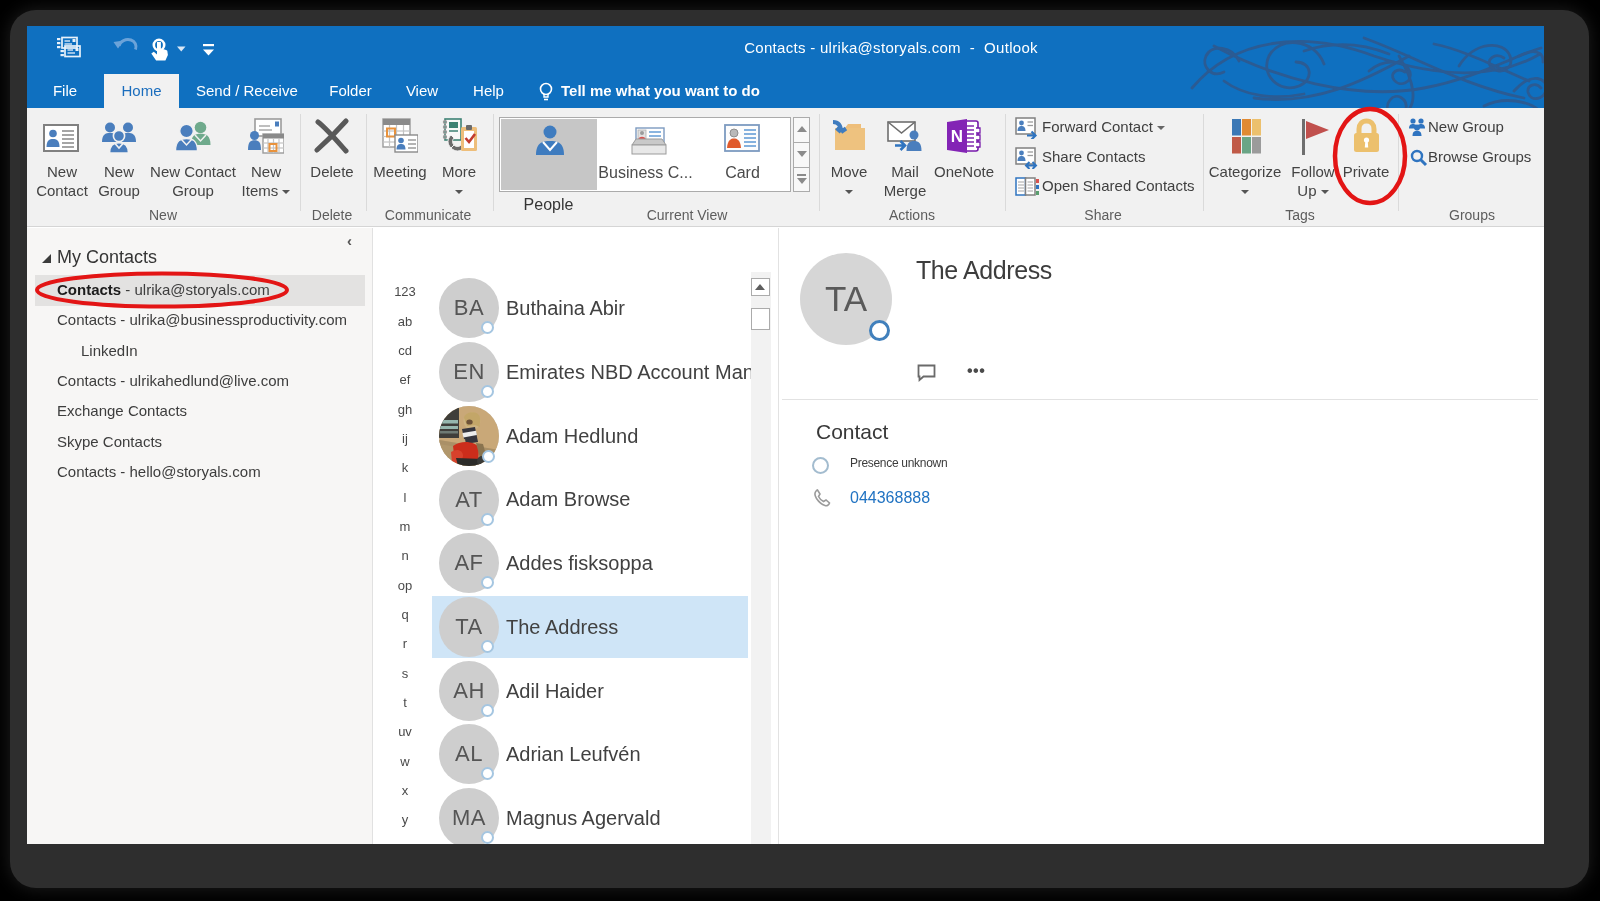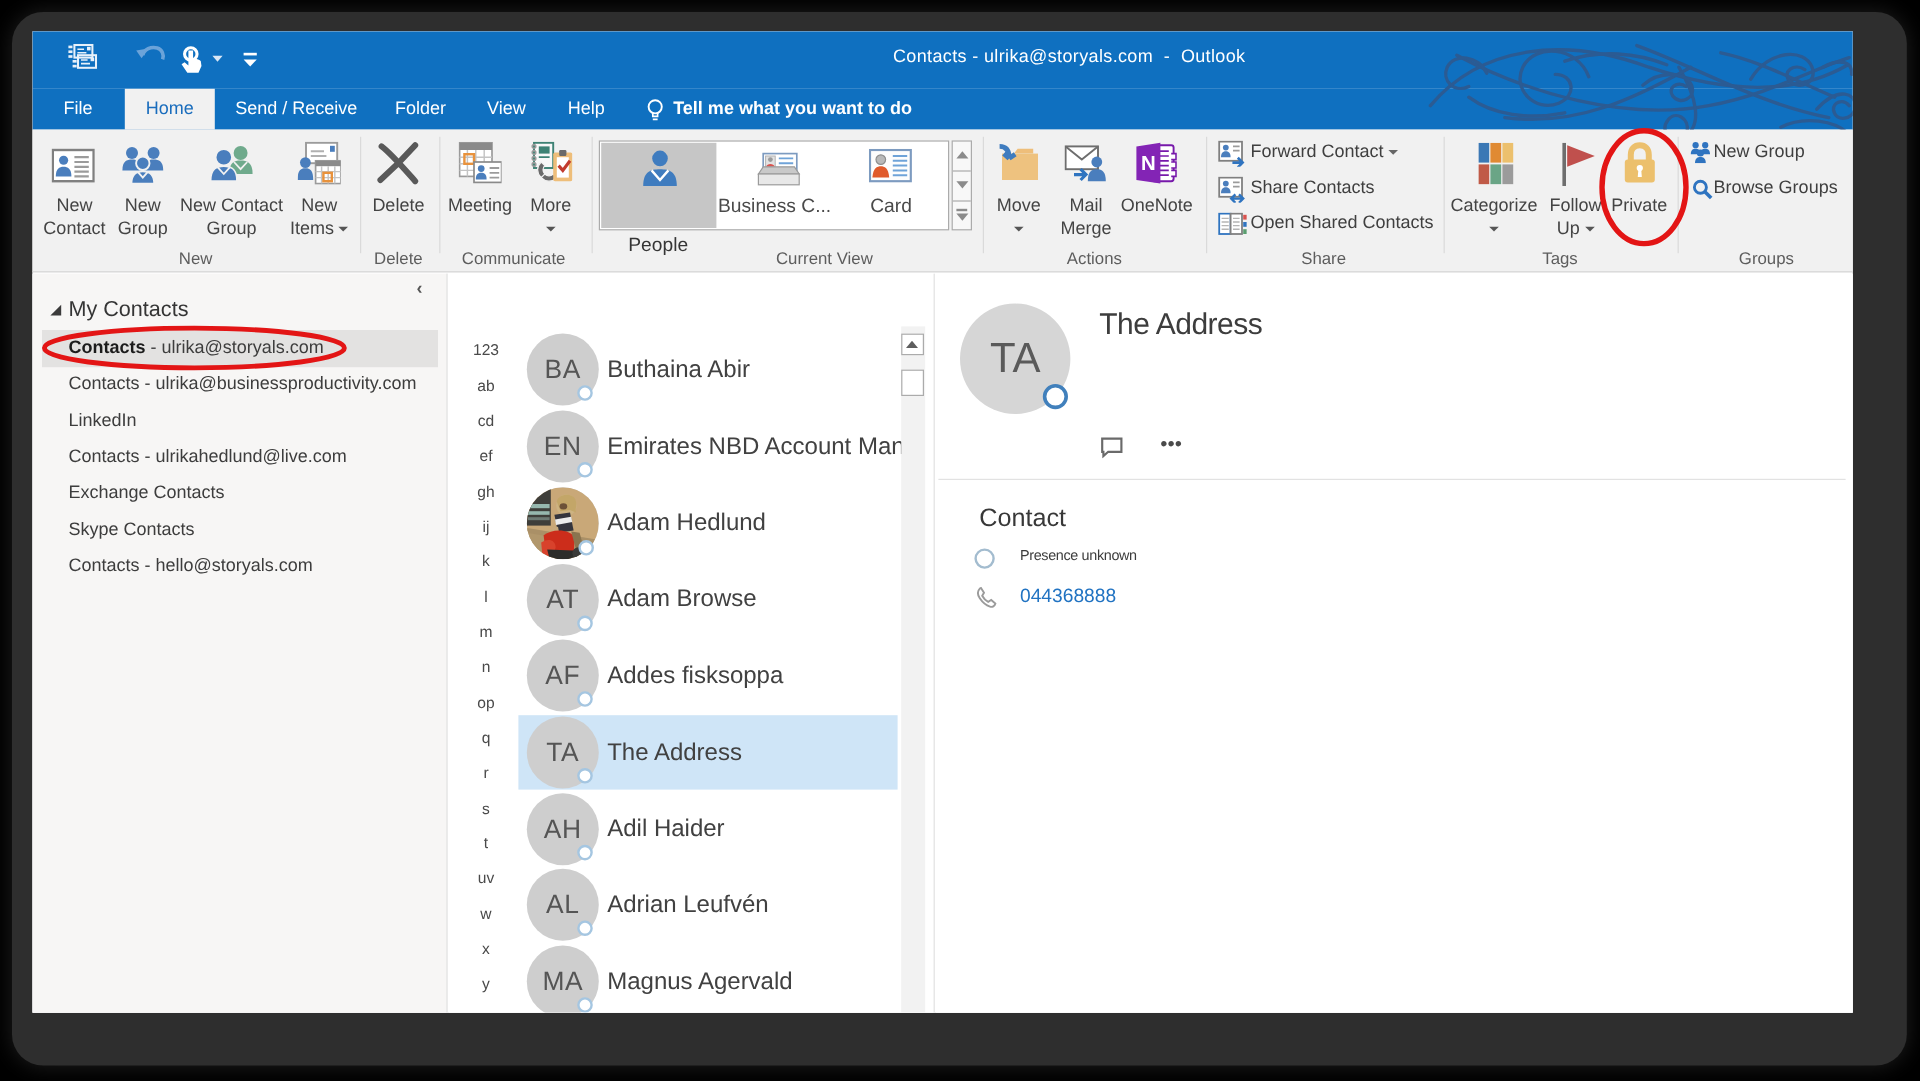--- a/index.html
+++ b/index.html
@@ -409,21 +409,21 @@
     <div class="srow" style="left:1401px;top:39px">Browse Groups</div>
   </div>
   <div id="main">
     <div id="sidebar">
       <div style="position:absolute;left:320px;top:4px;width:14px;height:14px;color:#555;font-size:15px;font-weight:bold;">‹</div>
       <div style="position:absolute;left:15px;top:26px;width:0;height:0;border-left:9px solid transparent;border-bottom:9px solid #3b3b3b;"></div>
       <div style="position:absolute;left:30px;top:19px;font-size:18px;color:#353535;">My Contacts</div>
       <div style="position:absolute;left:8px;top:47px;width:330px;height:31px;background:#e3e2e1;"></div>
       <div class="sideitem" style="top:51px;"><b style="color:#1c1c1c">Contacts</b> - ulrika@storyals.com</div>
       <div class="sideitem" style="top:81px;">Contacts - ulrika@businessproductivity.com</div>
-      <div class="sideitem" style="top:112px;">LinkedIn</div>
+      <div class="sideitem" style="top:112px;margin-left:24px;">LinkedIn</div>
       <div class="sideitem" style="top:142px;">Contacts - ulrikahedlund@live.com</div>
       <div class="sideitem" style="top:172px;">Exchange Contacts</div>
       <div class="sideitem" style="top:203px;">Skype Contacts</div>
       <div class="sideitem" style="top:233px;">Contacts - hello@storyals.com</div>
     </div>
     <div id="middle">
       <div class="alpha" style="top:56px;">123</div>
       <div class="alpha" style="top:86px;">ab</div>
       <div class="alpha" style="top:115px;">cd</div>
       <div class="alpha" style="top:144px;">ef</div>

